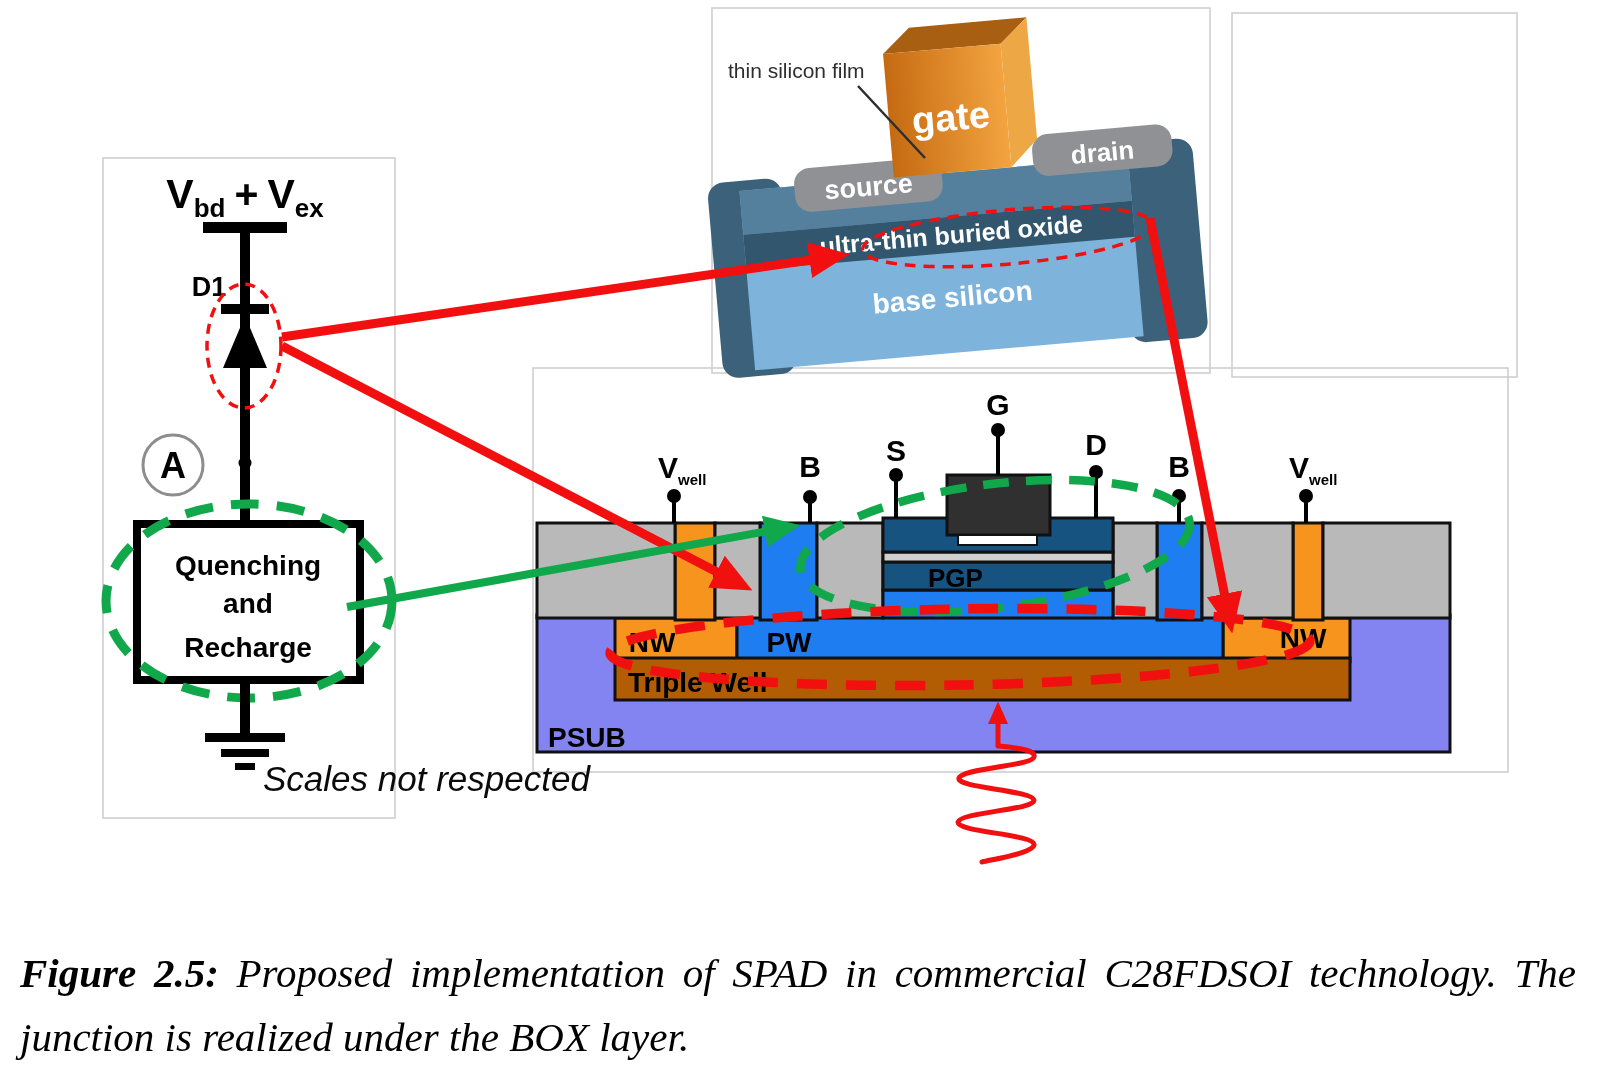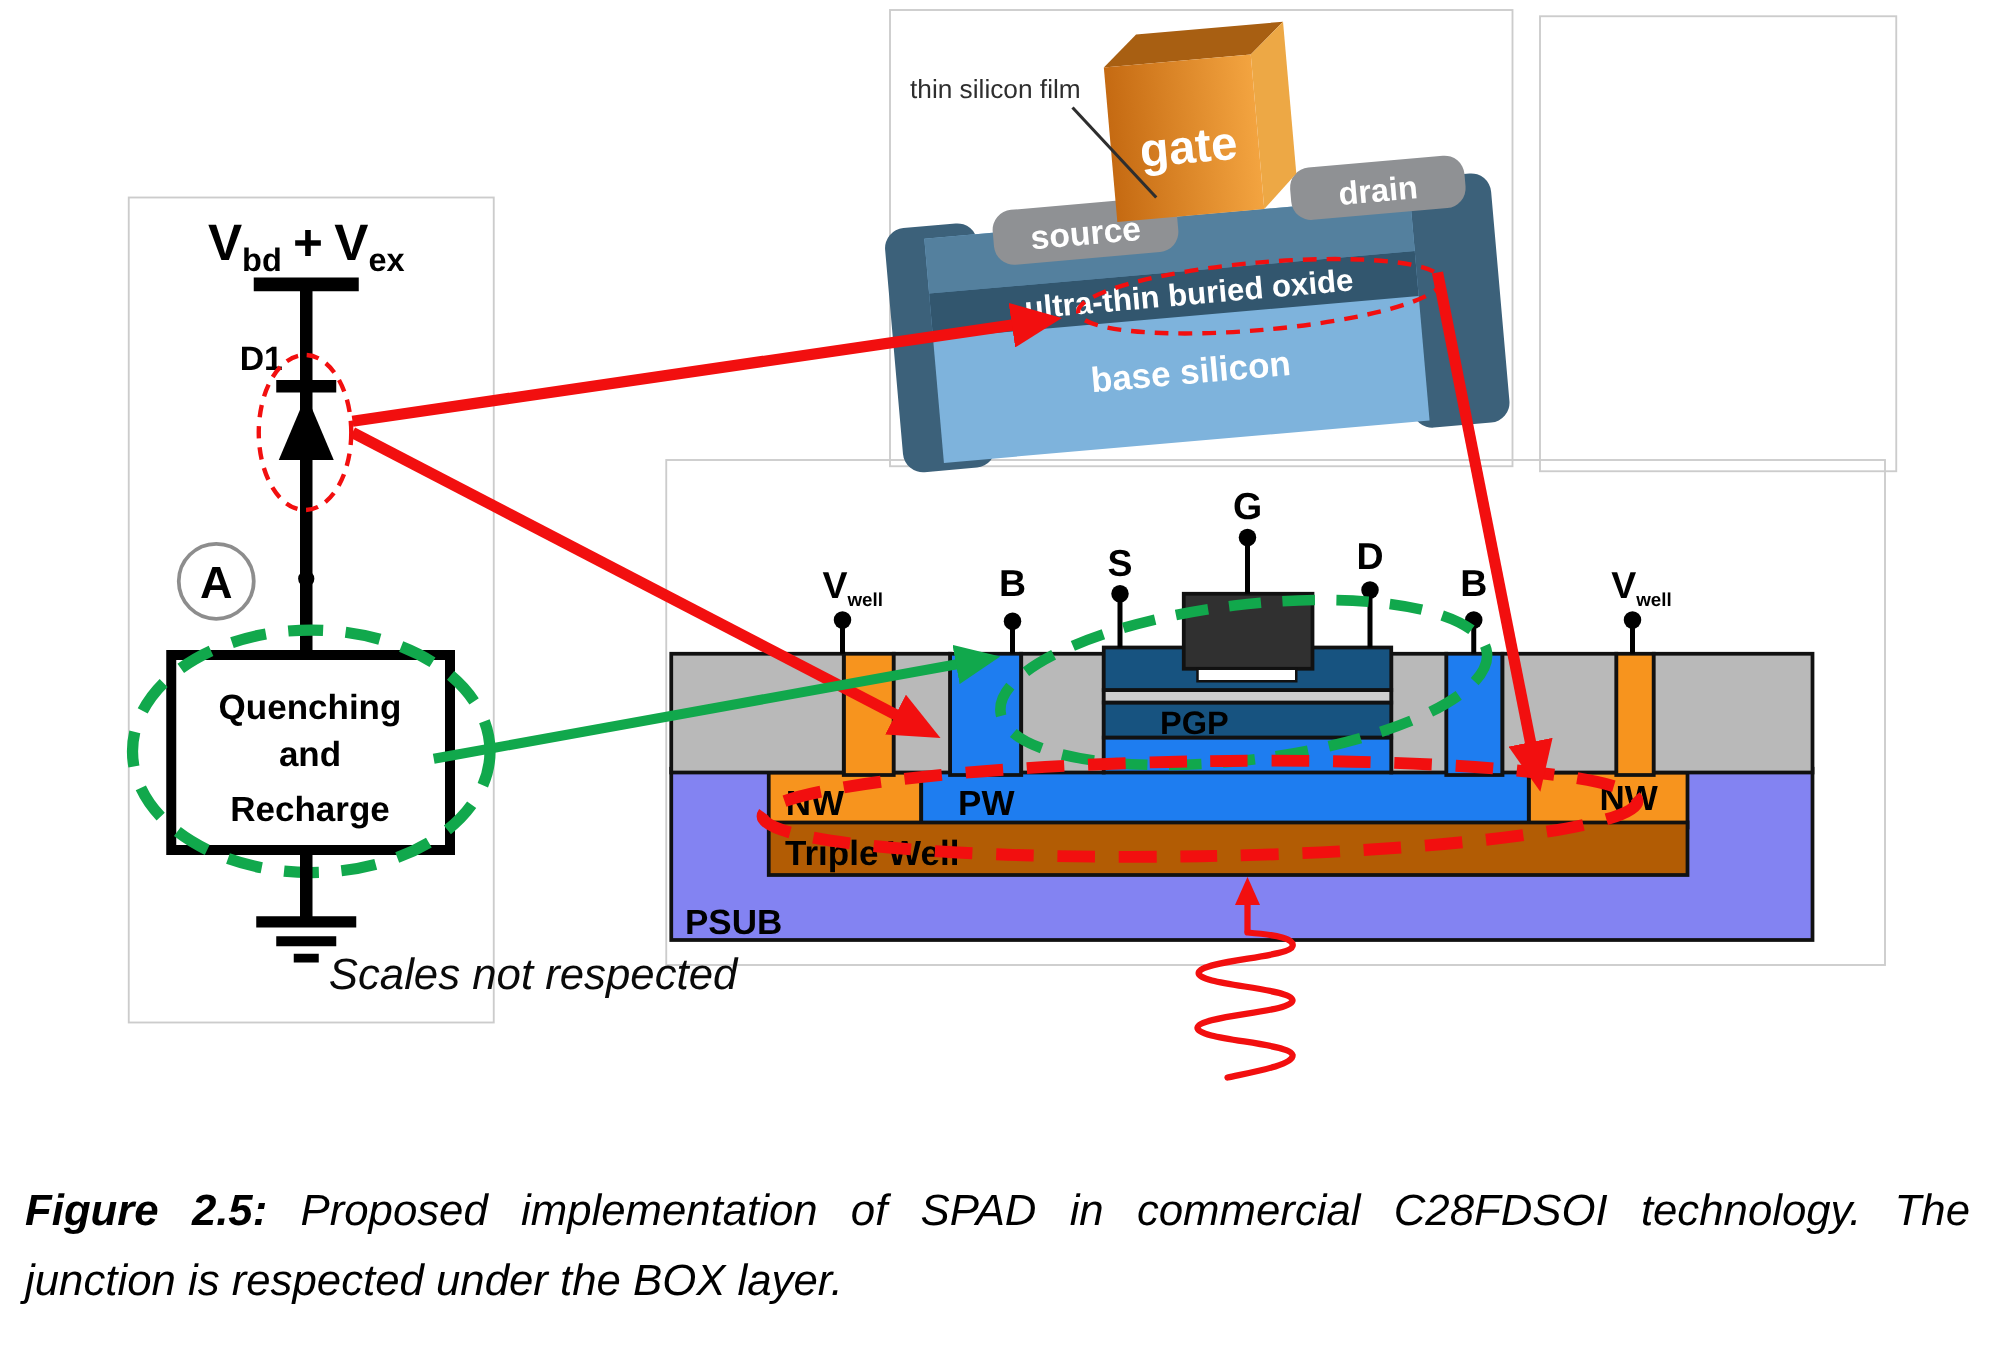--- a/index.html
+++ b/index.html
@@ -10,22 +10,22 @@
   .tb{font-family:"Liberation Sans",sans-serif;font-weight:700;fill:#000;}
   .tw{font-family:"Liberation Sans",sans-serif;font-weight:700;fill:#fff;}
   .ti{font-family:"Liberation Sans",sans-serif;font-style:italic;fill:#0a0a0a;}
   .tn{font-family:"Liberation Sans",sans-serif;fill:#2e2e2e;}
   .frame{fill:none;stroke:#cccccc;stroke-width:1.5;}
   .blk{stroke:#111;stroke-width:3;}
   .red{stroke:#f20f0f;}
   .grn{stroke:#11a84c;}
   
   .caption{position:absolute;left:20px;right:24px;top:944px;
-           font-family:Liberation Sans, sans-serif;font-style:italic;
-           font-size:35px;color:#000;line-height:1.42;}
+           font-family:Liberation Serif, serif;font-style:italic;
+           font-size:41px;color:#000;line-height:1.42;}
   .cap-line1{text-align:justify;text-align-last:justify;}
   .cap-b{font-weight:700;}
   .cap-line2{margin-top:6px;}
 </style>
 </head>
 <body>
 
 <div class="page">
 
 <svg width="1600" height="930" viewBox="0 0 1600 930">
@@ -196,16 +196,16 @@
       <path class="red" stroke-width="5" stroke-linecap="round" d="M 998 746 C 1022 748 1036 751 1034 757 C 1032 766 962 768 959 778
                C 956 788 1032 790 1034 800 C 1036 810 960 812 958 822
                C 956 832 1032 834 1034 844 C 1036 852 1000 858 982 862"></path>
       <line class="red" x1="998" y1="746" x2="998" y2="708" stroke-width="5" marker-end="url(#ah-red)"></line>
     </g>
   </g>
 </svg>
 
 <div class="caption">
   <div class="cap-line1"><span class="cap-b">Figure 2.5:</span> <span>Proposed implementation of SPAD in commercial C28FDSOI technology.  The</span></div>
-  <div class="cap-line2">junction is respected under the BOX layer.</div>
+  <div class="cap-line2">junction is realized under the BOX layer.</div>
 </div>
 
 </div>
 
 </body></html>

